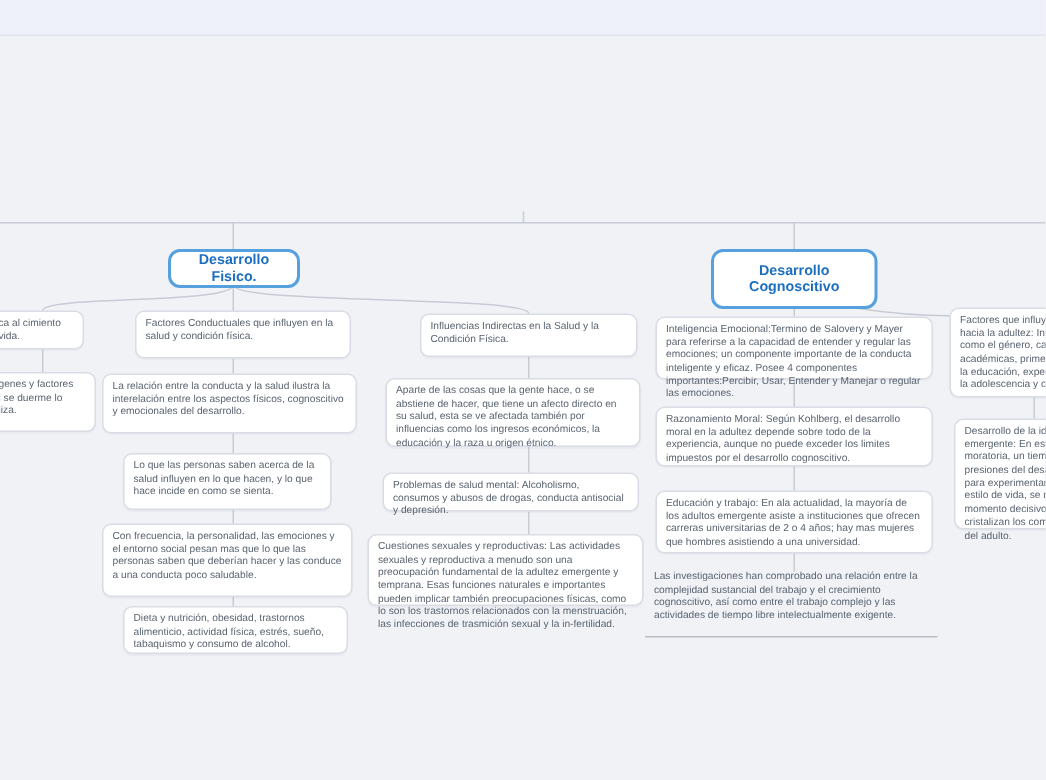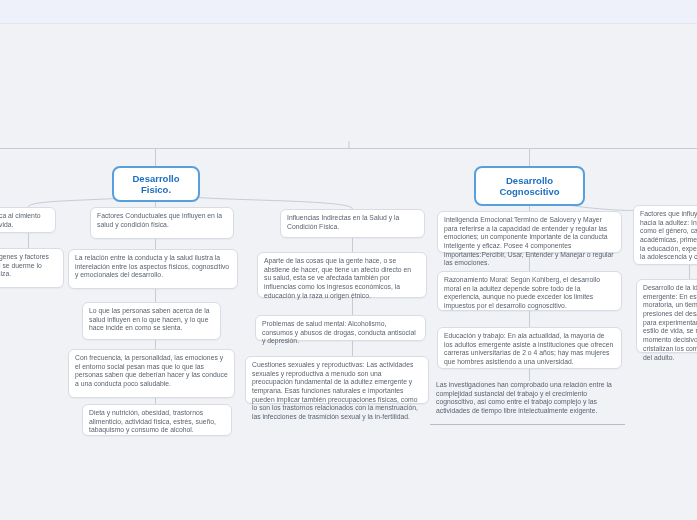--- a/index.html
+++ b/index.html
@@ -55,21 +55,21 @@
     <path d="M352.5 341 V356"></path>
 
     <path d="M529.5 253 V271"></path>
     <path d="M529.5 311 V327"></path>
     <path d="M529.5 369 V381"></path>
 
     <path d="M689.5 263 V279"></path>
   </svg>
 
 
-  <div class="cat" style="left:112px;top:166px;width:88px;height:36px;">Desarrollo Fisico.</div>
+  <div class="cat" style="left:112px;top:166px;width:88px;height:26px;">Desarrollo Fisico.</div>
   <div class="cat" style="left:474px;top:166px;width:111px;height:40px;">Desarrollo Cognoscitivo</div>
 
   <div class="node pre" style="left:-8px;top:207px;width:64px;height:26px;">ca al cimiento
 vida.</div>
   <div class="node pre" style="left:-8px;top:248px;width:72px;height:40px;">genes y factores
 l se duerme lo
 liza.</div>
 
   <div class="node" style="left:90px;top:207px;width:144px;height:32px;">Factores Conductuales que influyen en la salud y condición física.</div>
   <div class="node" style="left:68px;top:249px;width:170px;height:40px;">La relación entre la conducta y la salud ilustra la interelación entre los aspectos físicos, cognoscitivo y emocionales del desarrollo.</div>

